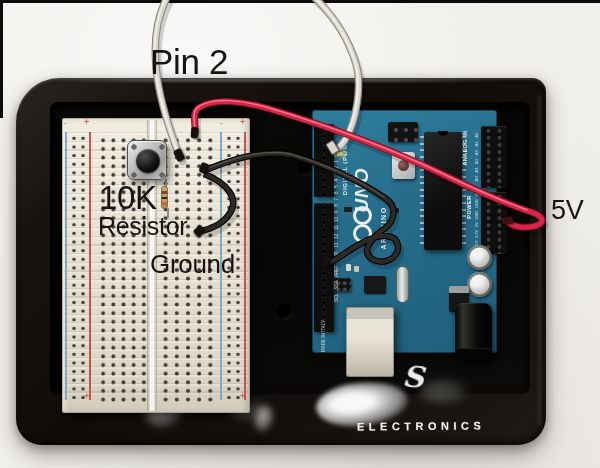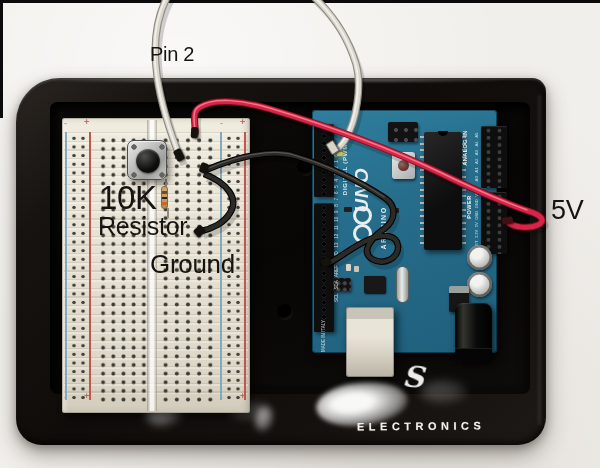--- a/index.html
+++ b/index.html
@@ -267,19 +267,19 @@
   </svg>
 
   <div class="tip" style="left:175px;top:149px;width:8px;height:12px;transform:rotate(-28deg)"></div>
   <div class="tip" style="left:191px;top:127px;width:7px;height:11px;transform:rotate(4deg)"></div>
   <div class="tip" style="left:200px;top:163px;width:8px;height:10px;transform:rotate(20deg)"></div>
   <div class="tip" style="left:195px;top:226px;width:9px;height:10px;transform:rotate(48deg)"></div>
   <div class="tip tip-light" style="left:328px;top:141px;width:9px;height:13px;transform:rotate(-32deg)"></div>
   <div class="tip" style="left:502px;top:217px;width:11px;height:7px;background:#401016;transform:rotate(-10deg)"></div>
   <div class="tip" style="left:322px;top:257px;width:8px;height:10px;transform:rotate(65deg)"></div>
 
-  <div class="label" style="left:150px;top:44px;font-size:20px">Pin 2</div>
+  <div class="label" style="left:150px;top:44px;font-size:35px">Pin 2</div>
   <div class="label" style="left:99px;top:181px;font-size:33px">10K</div>
   <div class="label" style="left:150px;top:251px;font-size:26px">Ground</div>
   <div class="label" style="left:98px;top:214px;font-size:25px">Resistor</div>
   <div class="label" style="left:551px;top:197px;font-size:27px">5V</div>
 
 </div>
 
 </body></html>

